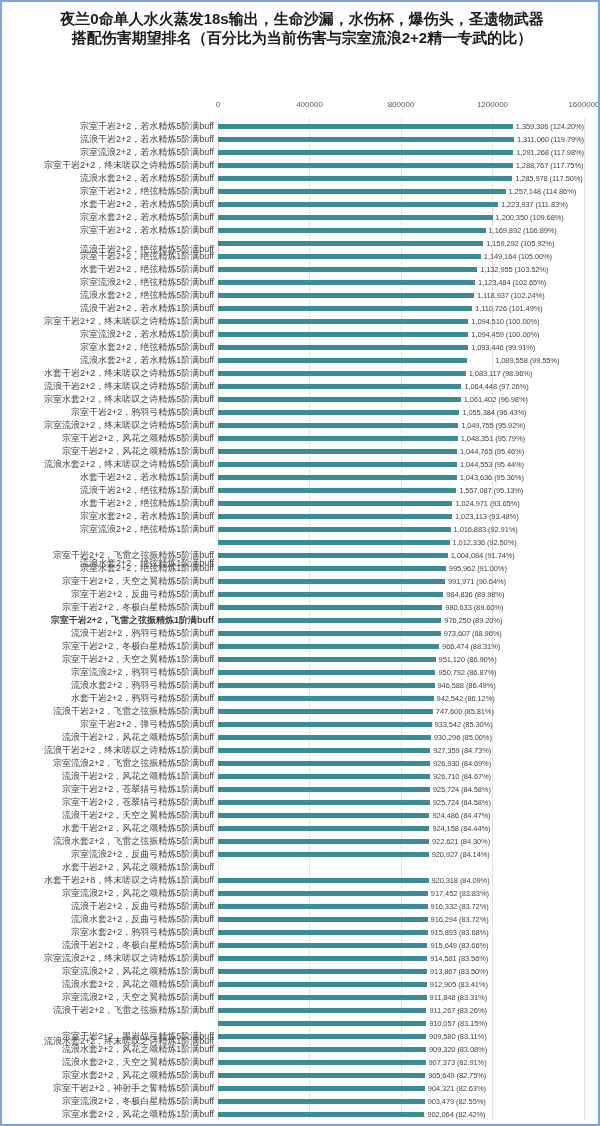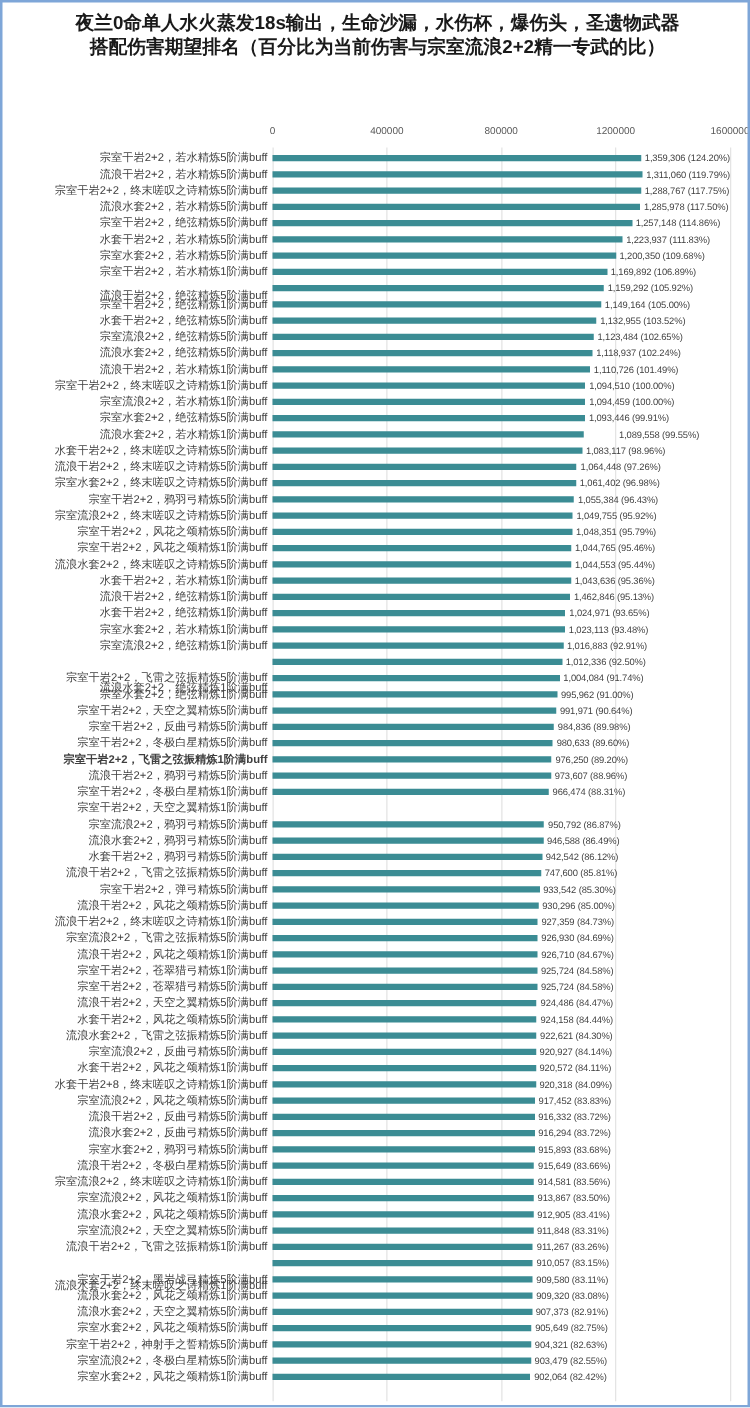--- a/index.html
+++ b/index.html
@@ -69,20 +69,27 @@
   </div>
 
   <div class="row">
     <div class="cat" style="color: rgb(63, 63, 63);">流浪干岩2+2，若水精炼5阶满buff</div>
     <div class="plot">
       <div class="bar" style="width: 81.9412%; background: rgb(59, 140, 148);"></div>
       <div class="val" style="color: rgb(63, 63, 63);">1,311,060 (119.79%)</div>
     </div>
   </div>
 
+  <div class="row">
+    <div class="cat" style="color: rgb(63, 63, 63);">宗室流浪2+2，若水精炼5阶满buff</div>
+    <div class="plot">
+      <div class="bar" style="width: 80.7043%; background: rgb(59, 140, 148);"></div>
+      <div class="val" style="color: rgb(63, 63, 63);">1,291,268 (117.98%)</div>
+    </div>
+  </div>
 
   <div class="row">
     <div class="cat" style="color: rgb(63, 63, 63);">宗室干岩2+2，终末嗟叹之诗精炼5阶满buff</div>
     <div class="plot">
       <div class="bar" style="width: 80.5479%; background: rgb(59, 140, 148);"></div>
       <div class="val" style="color: rgb(63, 63, 63);">1,288,767 (117.75%)</div>
     </div>
   </div>
 
   <div class="row">
@@ -274,21 +281,21 @@
     <div class="plot">
       <div class="bar" style="width: 65.2272%; background: rgb(59, 140, 148);"></div>
       <div class="val" style="color: rgb(63, 63, 63);">1,043,636 (95.36%)</div>
     </div>
   </div>
 
   <div class="row">
     <div class="cat" style="color: rgb(63, 63, 63);">流浪干岩2+2，绝弦精炼1阶满buff</div>
     <div class="plot">
       <div class="bar" style="width: 65.0755%; background: rgb(59, 140, 148);"></div>
-      <div class="val" style="color: rgb(63, 63, 63);">1,462,846 (95.13%)</div>
+      <div class="val" style="color: rgb(63, 63, 63);">1,557,087 (95.13%)</div>
     </div>
   </div>
 
   <div class="row">
     <div class="cat" style="color: rgb(63, 63, 63);">水套干岩2+2，绝弦精炼1阶满buff</div>
     <div class="plot">
       <div class="bar" style="width: 64.0607%; background: rgb(59, 140, 148);"></div>
       <div class="val" style="color: rgb(63, 63, 63);">1,024,971 (93.65%)</div>
     </div>
   </div>
@@ -376,20 +383,24 @@
   <div class="row">
     <div class="cat" style="color: rgb(63, 63, 63);">宗室干岩2+2，冬极白星精炼1阶满buff</div>
     <div class="plot">
       <div class="bar" style="width: 60.4046%; background: rgb(59, 140, 148);"></div>
       <div class="val" style="color: rgb(63, 63, 63);">966,474 (88.31%)</div>
     </div>
   </div>
 
   <div class="row">
     <div class="cat" style="color: rgb(63, 63, 63);">宗室干岩2+2，天空之翼精炼1阶满buff</div>
+    <div class="plot">
+      <div class="bar" style="width: 59.445%; background: rgb(59, 140, 148);"></div>
+      <div class="val" style="color: rgb(63, 63, 63);">951,120 (86.90%)</div>
+    </div>
   </div>
 
   <div class="row">
     <div class="cat" style="color: rgb(63, 63, 63);">宗室流浪2+2，鸦羽弓精炼5阶满buff</div>
     <div class="plot">
       <div class="bar" style="width: 59.4245%; background: rgb(59, 140, 148);"></div>
       <div class="val" style="color: rgb(63, 63, 63);">950,792 (86.87%)</div>
     </div>
   </div>
 
@@ -500,24 +511,20 @@
   <div class="row">
     <div class="cat" style="color: rgb(63, 63, 63);">宗室流浪2+2，反曲弓精炼5阶满buff</div>
     <div class="plot">
       <div class="bar" style="width: 57.5579%; background: rgb(59, 140, 148);"></div>
       <div class="val" style="color: rgb(63, 63, 63);">920,927 (84.14%)</div>
     </div>
   </div>
 
   <div class="row">
     <div class="cat" style="color: rgb(63, 63, 63);">水套干岩2+2，风花之颂精炼1阶满buff</div>
-    <div class="plot">
-      <div class="bar" style="width: 57.5357%; background: rgb(59, 140, 148);"></div>
-      <div class="val" style="color: rgb(63, 63, 63);">920,572 (84.11%)</div>
-    </div>
   </div>
 
   <div class="row">
     <div class="cat" style="color: rgb(63, 63, 63);">水套干岩2+8，终末嗟叹之诗精炼1阶满buff</div>
     <div class="plot">
       <div class="bar" style="width: 57.5199%; background: rgb(59, 140, 148);"></div>
       <div class="val" style="color: rgb(63, 63, 63);">920,318 (84.09%)</div>
     </div>
   </div>
 

